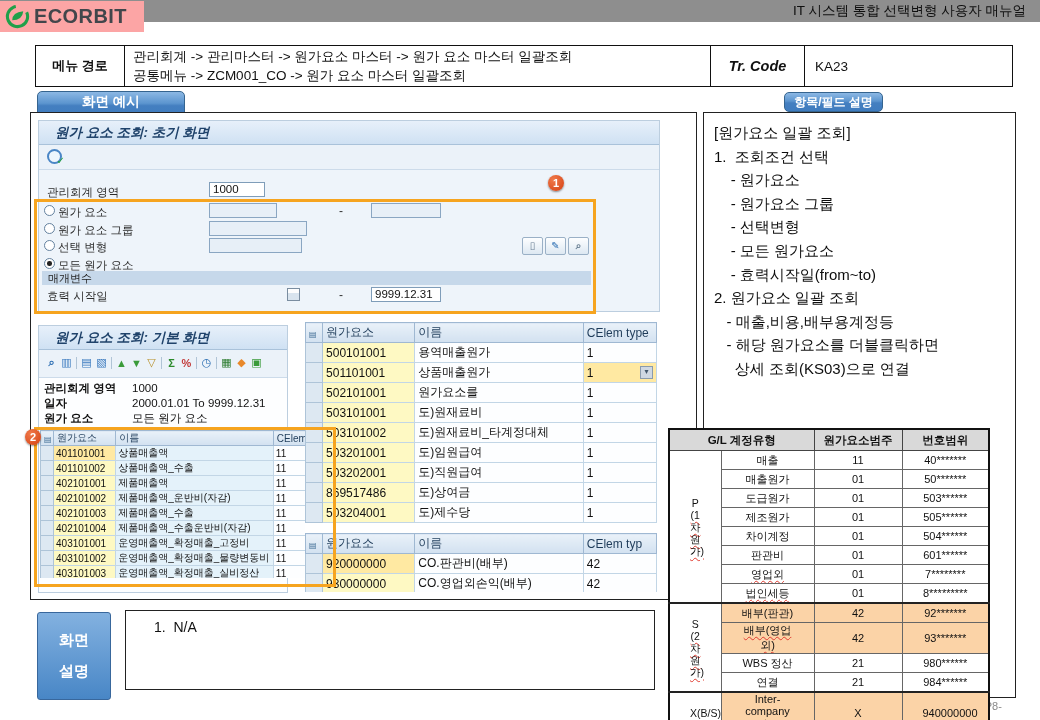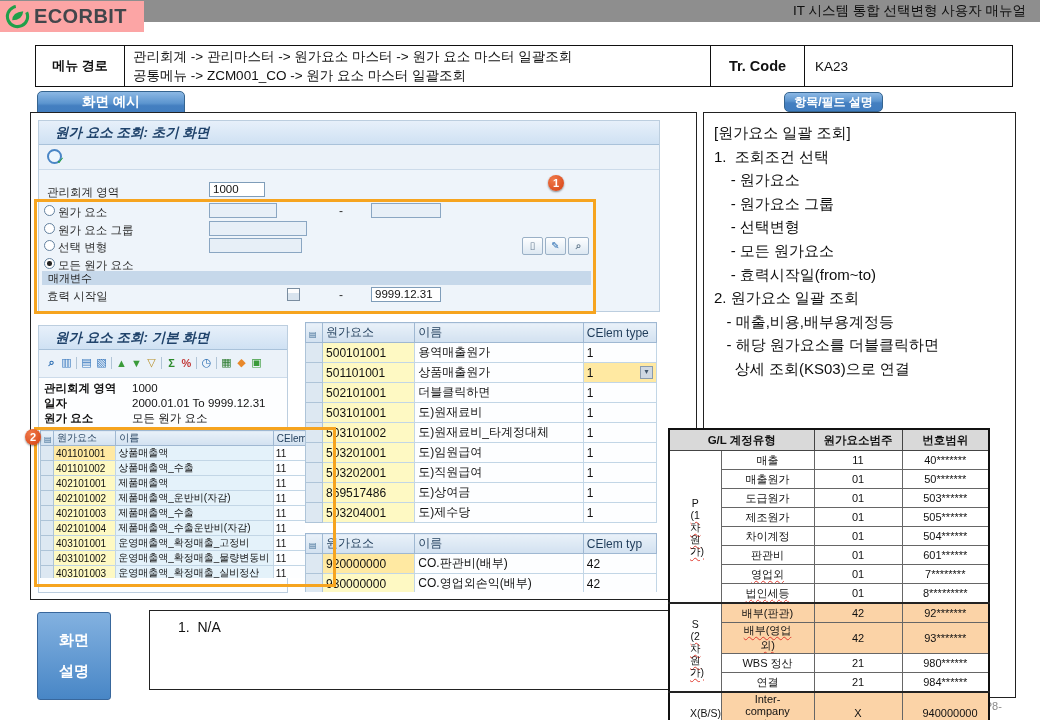--- a/index.html
+++ b/index.html
@@ -11,21 +11,21 @@
   #hbar{left:0;top:7;width:1040px;height:22px;background:#8e8e8e;}
   #htitle{position:absolute;right:14px;top:0;line-height:22px;font-size:13.5px;color:#0e0e0e;}
   #logobox{left:0;top:1px;width:144px;height:31px;background:#fca5a5;display:flex;align-items:center;padding-left:5px;box-sizing:border-box;}
   #brand{font-size:20px;font-weight:bold;color:#42464b;letter-spacing:.4px;margin-left:4px;}
 
   
   #mtable{left:35px;top:45px;width:978px;height:42px;border:1.6px solid #111;display:flex;box-sizing:border-box;background:#fff;}
   #mtable .mc{box-sizing:border-box;}
   .mc1{width:88px;display:flex;align-items:center;justify-content:center;font-weight:bold;font-size:13px;}
   .mc2{width:586px;border-left:1.4px solid #111;padding:1px 0 0 8px;font-size:13.5px;line-height:19px;}
-  .mc3{width:94px;border-left:1.4px solid #111;display:flex;align-items:center;justify-content:center;font-weight:bold;font-size:14.5px;}
+  .mc3{width:94px;border-left:1.4px solid #111;display:flex;align-items:center;justify-content:center;font-weight:bold;font-size:14.5px;font-style:italic;}
   .mc4{flex:1;border-left:1.4px solid #111;display:flex;align-items:center;padding-left:10px;font-size:13.5px;}
 
   
   .pill{background:linear-gradient(180deg,#8cb8e4 0%,#5c95cf 45%,#447fc0 55%,#3f7cbf 100%);
         border:1px solid #35648f;border-radius:5px;color:#fff;font-weight:bold;text-align:center;box-sizing:border-box;}
   #btnL{left:37px;top:91px;width:148px;height:27px;font-size:13.5px;line-height:19px;}
   #btnR{left:784px;top:92px;width:99px;height:20px;font-size:12px;line-height:18px;}
 
   
   #lbox{left:30px;top:112px;width:667px;height:488px;border:1.6px solid #222;box-sizing:border-box;background:#fff;}
@@ -100,21 +100,21 @@
   .glt td{border:1px solid #666;text-align:center;height:18px;padding:0 20px;overflow:hidden;}
   .glt td.grp{font-size:10.5px;background:#fff;line-height:12px;}
   .glt tr.gsep td{border-top:2px solid #222;}
   .glt tr.xrow td{height:32px;}
   .glt td.or{background:#fbd3a7;}
   .wavy{text-decoration:underline;text-decoration-style:wavy;text-decoration-color:#e03c31;text-decoration-thickness:1px;text-underline-offset:2px;}
 
   
   #sdlab{left:37px;top:612px;width:72px;height:86px;border:1px solid #38679c;border-radius:3px;color:#fff;font-weight:bold;font-size:15px;
          background:linear-gradient(180deg,#83b1e0,#4886c6);display:flex;flex-direction:column;align-items:center;justify-content:center;gap:12px;}
-  #nabox{left:125px;top:610px;width:530px;height:80px;border:1.5px solid #222;box-sizing:border-box;font-size:14px;padding:8px 0 0 28px;white-space:pre;margin-left:24px;}
+  #nabox{left:125px;top:610px;width:530px;height:80px;border:1.5px solid #222;box-sizing:border-box;font-size:14px;padding:8px 0 0 28px;white-space:pre;}
   #pg{left:978px;top:700px;font-size:11px;color:#8a8a8a;}
 </style>
 </head>
 <body>
 
 <div class="abs" id="hbar">
   <span id="htitle">IT 시스템 통합 선택변형 사용자 매뉴얼</span>
 </div>
 <div class="abs" id="logobox">
   <span style="display:inline-flex;">
@@ -294,21 +294,21 @@
         </tr>
         <tr>
           <td class="selc"></td>
           <td class="key">501101001</td>
           <td class="name">상품매출원가</td>
           <td class="type ysel rc">1<span class="mini">▾</span></td>
         </tr>
         <tr>
           <td class="selc"></td>
           <td class="key">502101001</td>
-          <td class="name">더블클릭하면</td>
+          <td class="name">원가요소를</td>
           <td class="type">1</td>
         </tr>
         <tr>
           <td class="selc"></td>
           <td class="key">503101001</td>
           <td class="name">도)원재료비</td>
           <td class="type">1</td>
         </tr>
         <tr>
           <td class="selc"></td>

